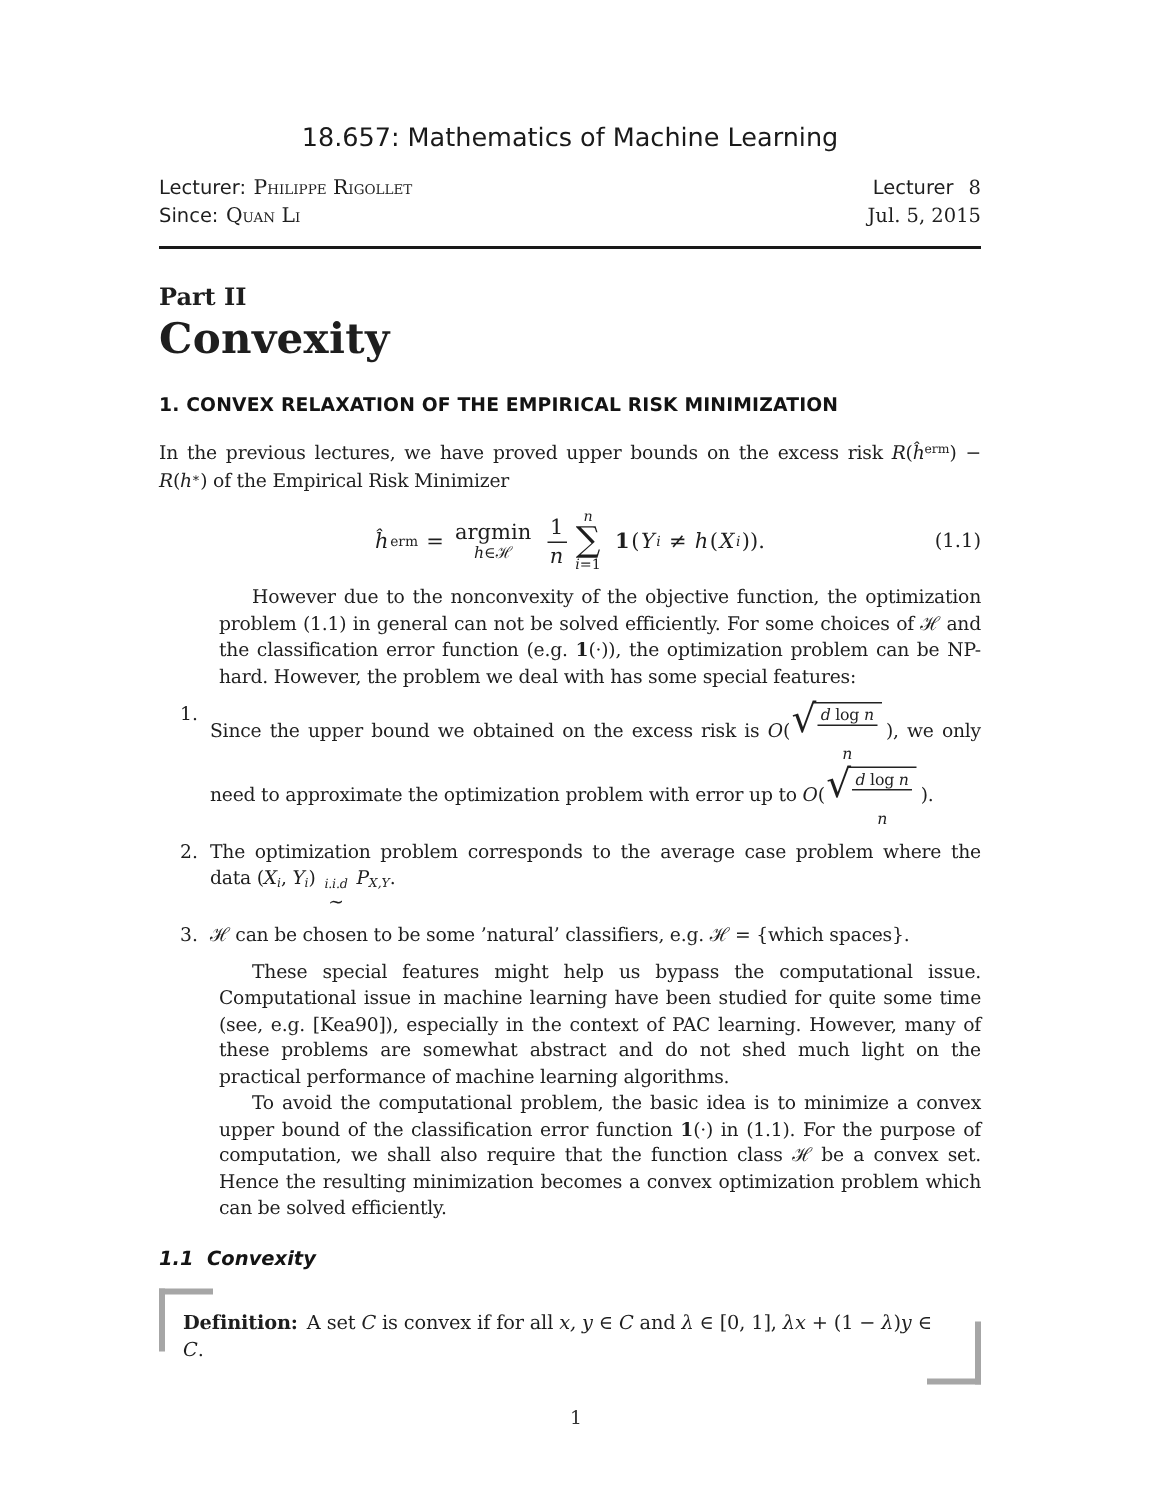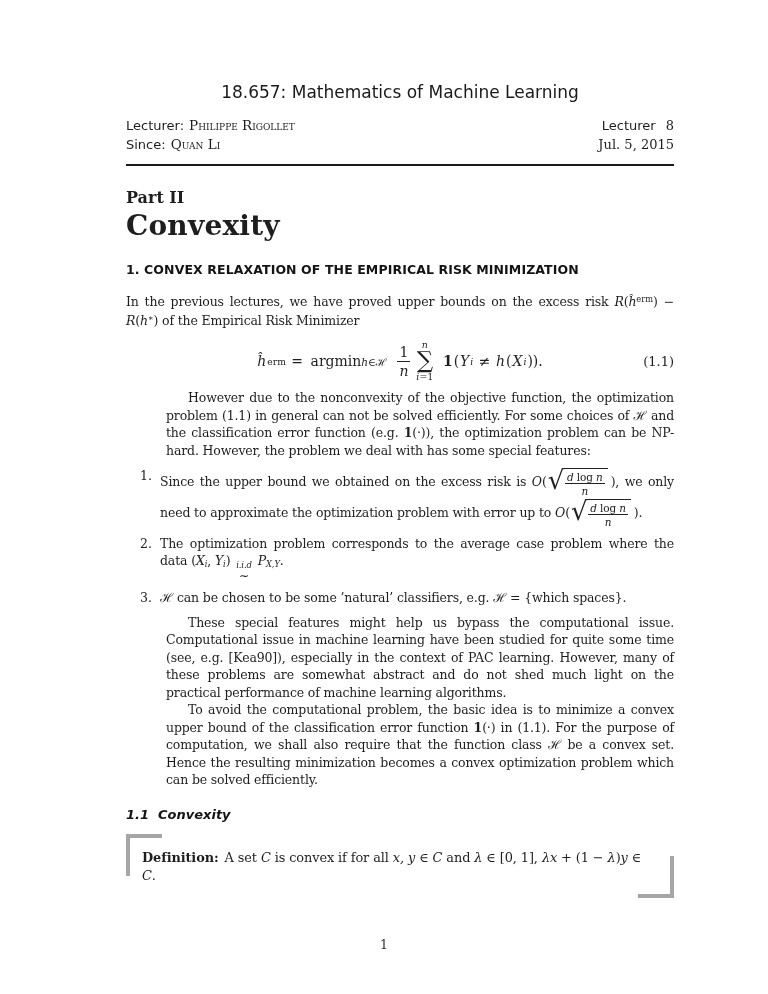--- a/index.html
+++ b/index.html
@@ -1,18 +1,18 @@
 <!DOCTYPE html>
 <html><head>
 <meta charset="utf-8">
 <style>
   html,body{margin:0;padding:0;background:#ffffff;}
   .page{position:relative;width:768px;height:994px;background:#ffffff;overflow:hidden;
         font-family:"DejaVu Serif",serif;color:#1e1e1e;}
-  .content{position:absolute;left:126px;top:0;width:548px;}
+  .content{position:absolute;left:106px;top:0;width:548px;}
 
   .doc-title{margin-top:82px;text-align:center;font-family:"DejaVu Sans",sans-serif;
              font-size:17px;color:#1a1a1a;}
 
   .meta{margin-top:14px;font-size:13px;line-height:18px;}
   .meta-row{display:flex;justify-content:space-between;align-items:baseline;}
   .meta-label{font-family:"DejaVu Sans",sans-serif;}
   .meta-name{font-variant:small-caps;font-size:13.5px;margin-left:5px;}
   .meta-right{display:flex;gap:10px;align-items:baseline;}
   .rule{margin-top:10px;height:2px;background:#181818;}
@@ -64,27 +64,27 @@
   .seg-cal{font-style:normal;}
 
   
   .m-frac{display:inline-flex;flex-direction:column;align-items:center;
           vertical-align:middle;line-height:1.15;margin:0 2px;}
   .m-num{border-bottom:1px solid #222;padding:0 2px 1px;}
   .m-den{padding-top:1px;}
   .m-sqrt{display:inline-flex;align-items:flex-start;vertical-align:middle;margin:0 1px;}
   .m-rad{font-size:26px;line-height:1;font-weight:400;}
   .m-sqfrac{font-size:10.5px;border-top:1.5px solid #222;margin-left:-2px;
-            padding:2px 3px 0;margin-top:1px;line-height:1.15;}
+            padding:2px 3px 0;margin-top:1px;line-height:1.15;gap:12px;}
   .m-sqfrac .m-num{padding-bottom:0;}
   .m-sum{display:inline-flex;flex-direction:column;align-items:center;
          vertical-align:middle;line-height:1;margin:0 3px;}
   .m-sum .m-lim{font-size:9.5px;line-height:1.1;}
   .m-sigma{font-size:23px;line-height:.95;}
-  .m-under{display:inline-flex;flex-direction:row;align-items:center;
+  .m-under{display:inline-flex;flex-direction:column;align-items:center;
            vertical-align:middle;line-height:1.05;margin:0 2px;}
   .m-ubot{font-size:10.5px;margin-top:2px;}
   .m-over{display:inline-flex;flex-direction:column;align-items:center;
           vertical-align:-3px;line-height:1;margin:0 2px;}
   .m-otop{font-size:8.5px;margin-bottom:0px;}
 </style>
 </head>
 <body>
 
 <div class="page">

